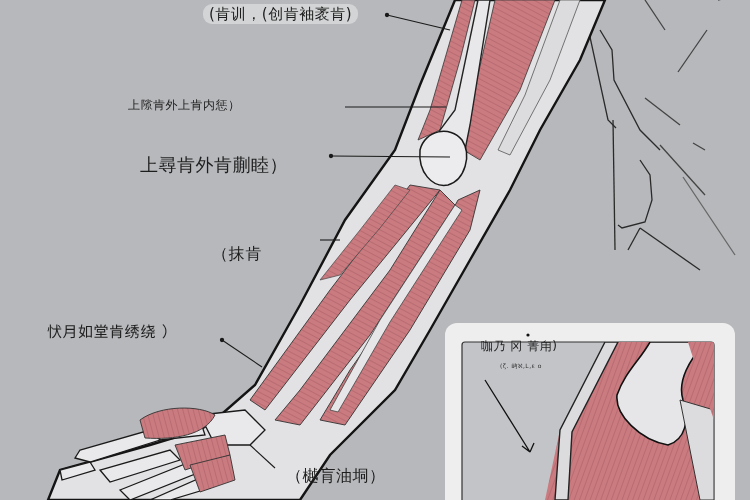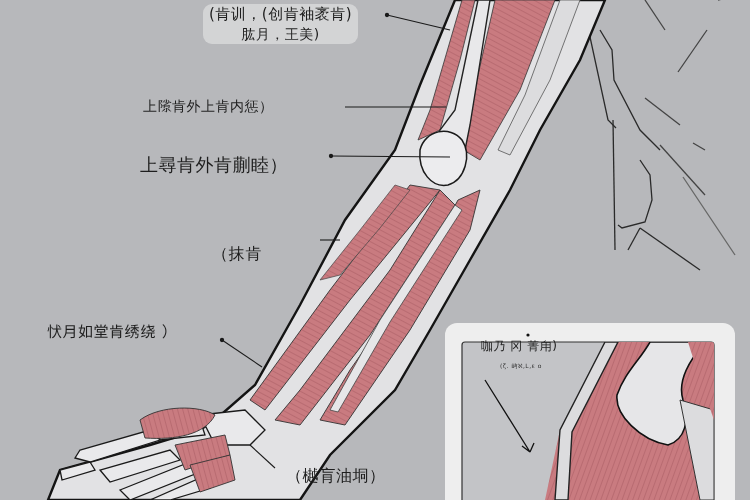--- a/index.html
+++ b/index.html
@@ -12,21 +12,21 @@
     svg.art { position: absolute; left: 0; top: 0; }
     .label {
       position: absolute; color: #1e1e1e; white-space: nowrap;
       font-family: "DejaVu Sans", sans-serif; letter-spacing: 0.5px;
     }
     .lbl-top {
       left: 203px; top: 4px; font-size: 15px; line-height: 20px; text-align: center;
       background: rgba(235,235,235,0.55); border-radius: 9px; padding: 0 6px;
     }
     .lbl-top .l2 { display: block; font-size: 14px; }
-    .lbl-1 { left: 143px; top: 95px; font-size: 14px; text-align: right; }
+    .lbl-1 { left: 128px; top: 95px; font-size: 12px; text-align: right; }
     .lbl-2 { left: 140px; top: 153px; font-size: 18px; }
     .lbl-3 { left: 212px; top: 232px; font-size: 16px; margin-top: 12px; }
     .lbl-4 { left: 47px; top: 322px; font-size: 15px; }
     .lbl-5 { left: 276px; top: 466px; font-size: 16px; margin-left: 10px; }
     .inset-title { left: 481px; top: 338px; font-size: 12px; }
     .inset-sub { left: 500px; top: 362px; font-size: 6px; color: #333; }
   </style>
 </head>
 <body>
 
@@ -120,21 +120,20 @@
         <circle cx="331" cy="156" r="1.6" fill="#1a1a1a"></circle>
       <path d="M320 240 L340 240"></path>
       <path d="M222 340 L262 367"></path>
         <circle cx="222" cy="340" r="1.6" fill="#1a1a1a"></circle>
       <path d="M250 445 L275 468"></path>
     </g>
   </svg>
 
   <div class="label lbl-top">
     <span>(肯训，(创肯袖袤肯)</span>
-    <span class="l2">肱月，王美)</span>
   </div>
   <div class="label lbl-1">上𨻶肯外上肯内惩）</div>
   <div class="label lbl-2">上尋肯外肯蒯睦）</div>
   <div class="label lbl-3">（抹𠜕肯</div>
   <div class="label lbl-4">𢗗月如堂肯绣𨖚绕 ）</div>
   <div class="label lbl-5">（樾𤼬肓油垌）</div>
   <div class="label inset-title">咖乃 冈  菁甪)</div>
   <div class="label inset-sub">(ζ. 屿ℵ,L,ε      ο</div>
 </div>
 

